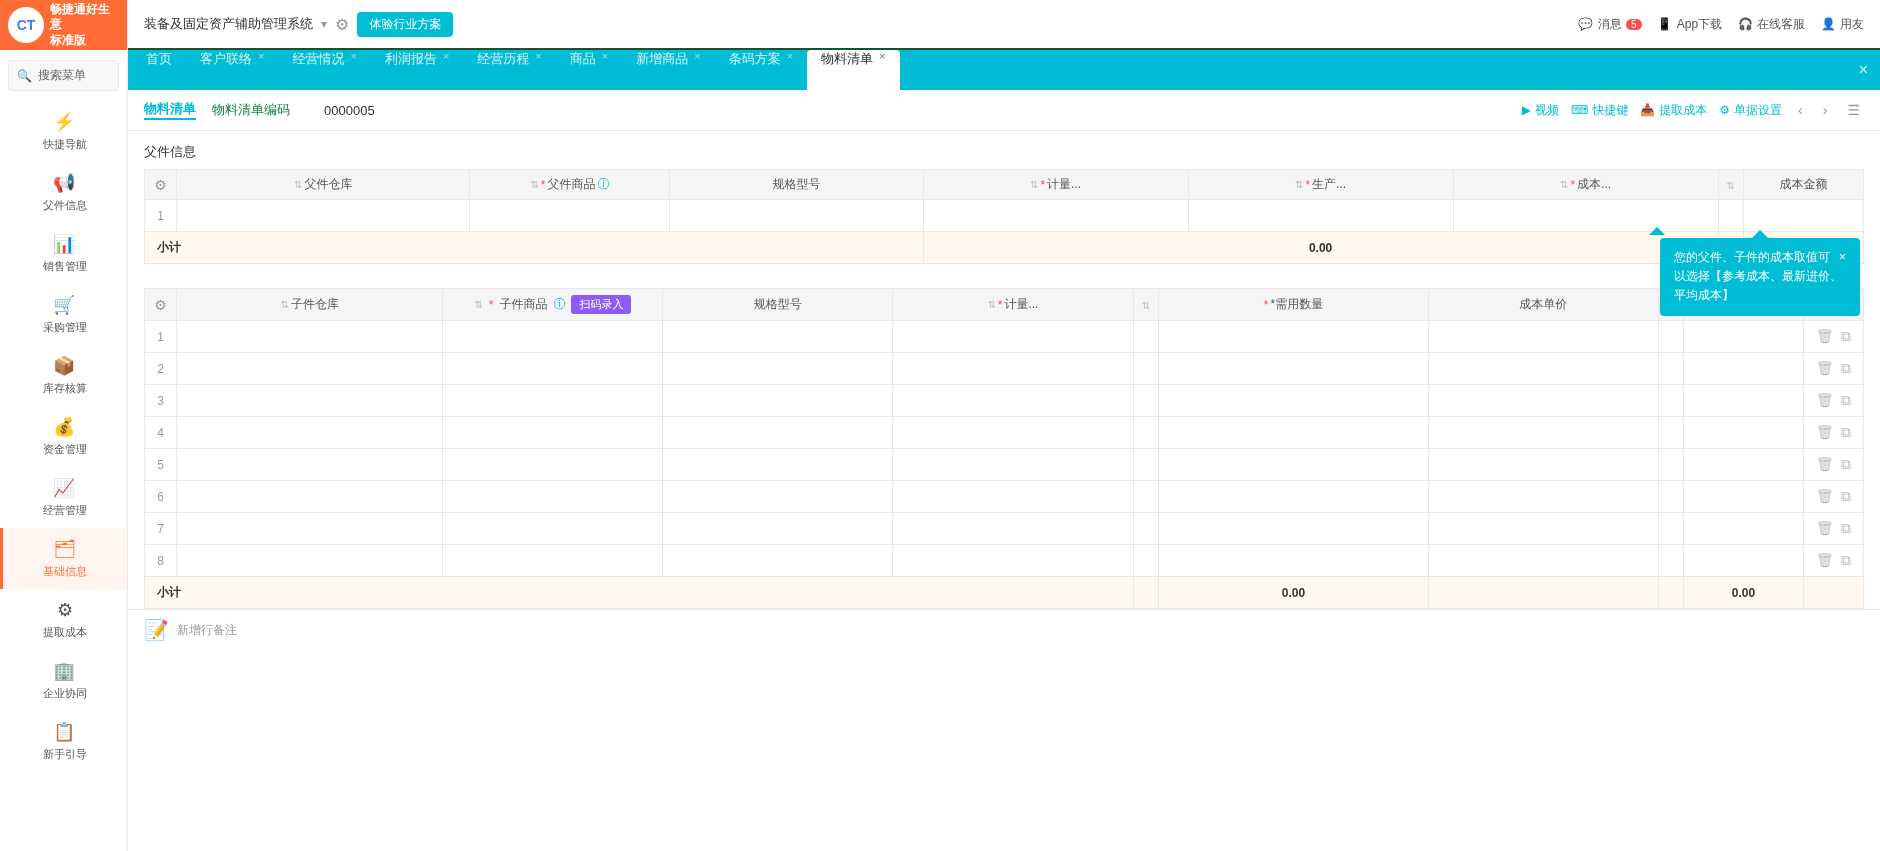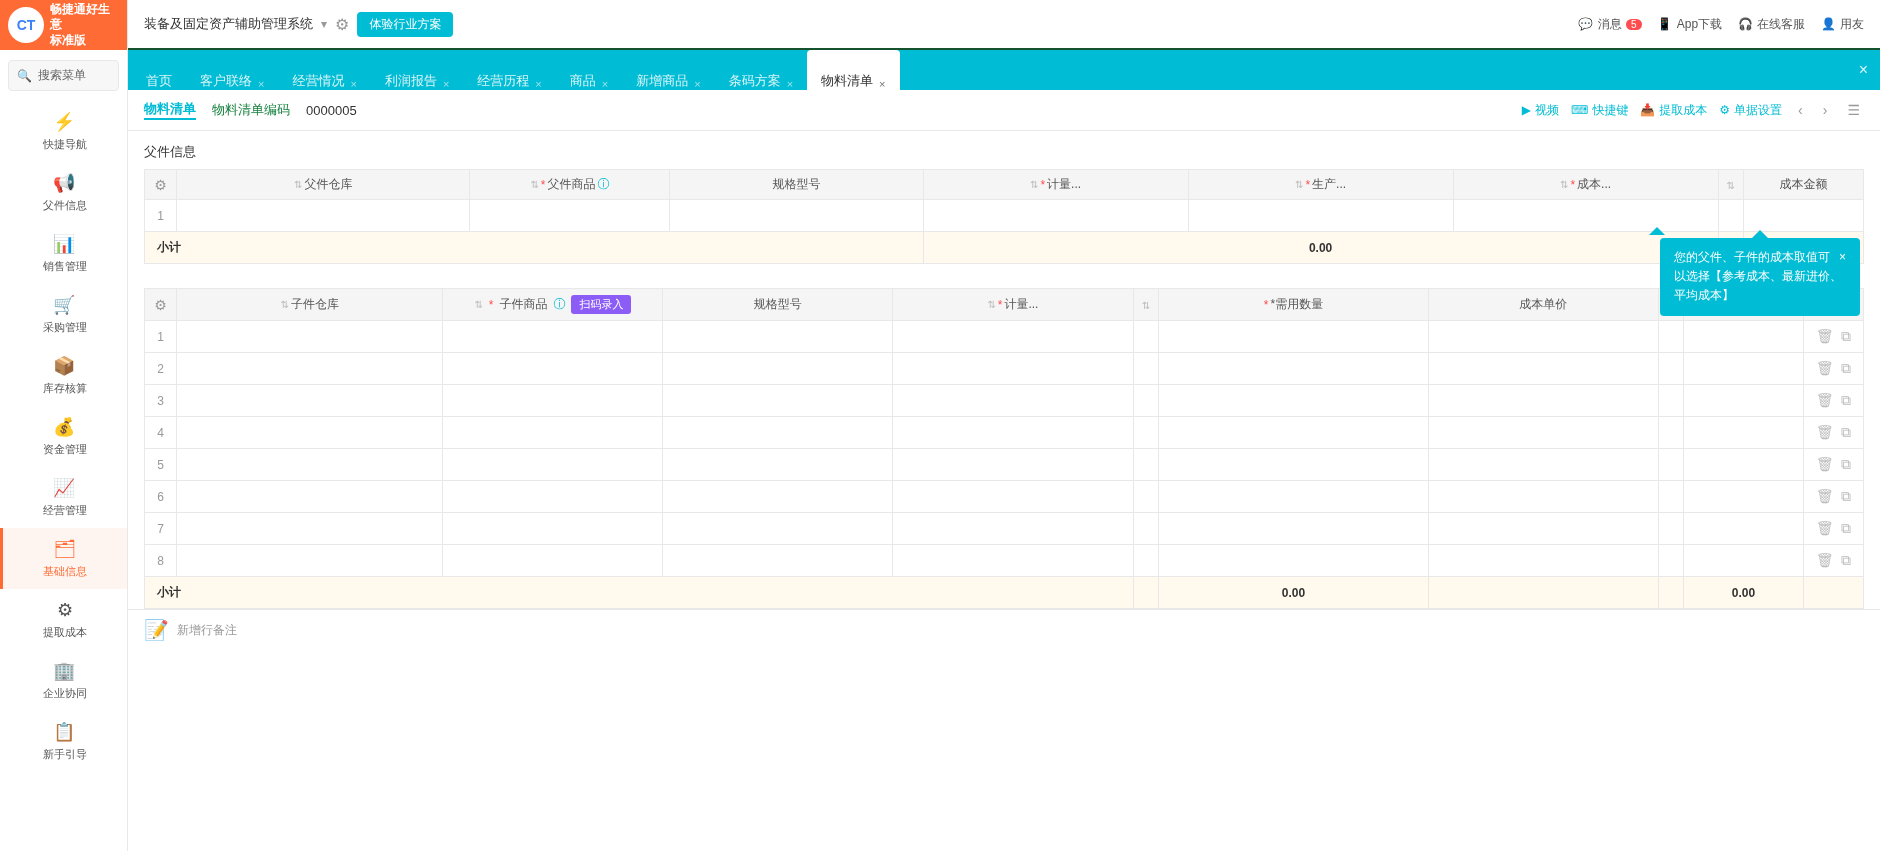--- a/index.html
+++ b/index.html
@@ -26,33 +26,33 @@
     .topbar-title { font-size: 13px; color: #333; }
     .topbar-dropdown { color: #999; cursor: pointer; }
     .topbar-settings { color: #999; font-size: 16px; cursor: pointer; }
     .topbar-trial-btn { background: #00bcd4; color: #fff; border: none; border-radius: 4px; padding: 4px 12px; font-size: 12px; cursor: pointer; }
     .topbar-right { display: flex; align-items: center; gap: 16px; color: #555; font-size: 12px; }
     .topbar-right-item { display: flex; align-items: center; gap: 4px; cursor: pointer; }
     .topbar-badge { background: #ff4d4f; color: #fff; border-radius: 8px; padding: 0 4px; font-size: 10px; min-width: 16px; text-align: center; }
 
     
     .tabbar { background: #00bcd4; display: flex; align-items: center; height: 40px; flex-shrink: 0; padding: 0 4px; overflow-x: auto; }
-    .tab { display: flex; align-items: flex-end; gap: 4px; padding: 0 14px; height: 40px; cursor: pointer; color: rgba(255,255,255,0.85); font-size: 13px; white-space: nowrap; }
+    .tab { display: flex; align-items: flex-start; gap: 4px; padding: 0 14px; height: 40px; cursor: pointer; color: rgba(255,255,255,0.85); font-size: 13px; white-space: nowrap; }
     .tab.active { background: #fff; color: #333; border-radius: 4px 4px 0 0; }
     .tab-close { font-size: 11px; color: inherit; opacity: 0.7; margin-left: 2px; }
     .tabbar-end-close { margin-left: auto; color: rgba(255,255,255,0.85); padding: 0 8px; font-size: 16px; cursor: pointer; }
 
     
     .content { flex: 1; background: #fff; overflow: auto; padding: 0; position: relative; }
 
     
     .sub-header { display: flex; align-items: center; gap: 16px; padding: 10px 16px; border-bottom: 1px solid #e8e8e8; background: #fff; }
     .sub-header-item { font-size: 13px; color: #15803d; cursor: pointer; }
     .sub-header-item.active { color: #00bcd4; font-weight: bold; border-bottom: 2px solid #00bcd4; }
-    .sub-header-code { color: #333; font-size: 13px; }
+    .sub-header-code { color: #333; font-size: 13px; margin-left: 18px; }
 
     
     .toolbar-right { margin-left: auto; display: flex; align-items: center; gap: 12px; font-size: 12px; color: #555; }
     .toolbar-right-item { display: flex; align-items: center; gap: 4px; cursor: pointer; color: #00bcd4; }
 
     
     .section { padding: 12px 16px 0; }
     .section-title { font-size: 13px; font-weight: normal; color: #333; margin-bottom: 8px; }
 
     

